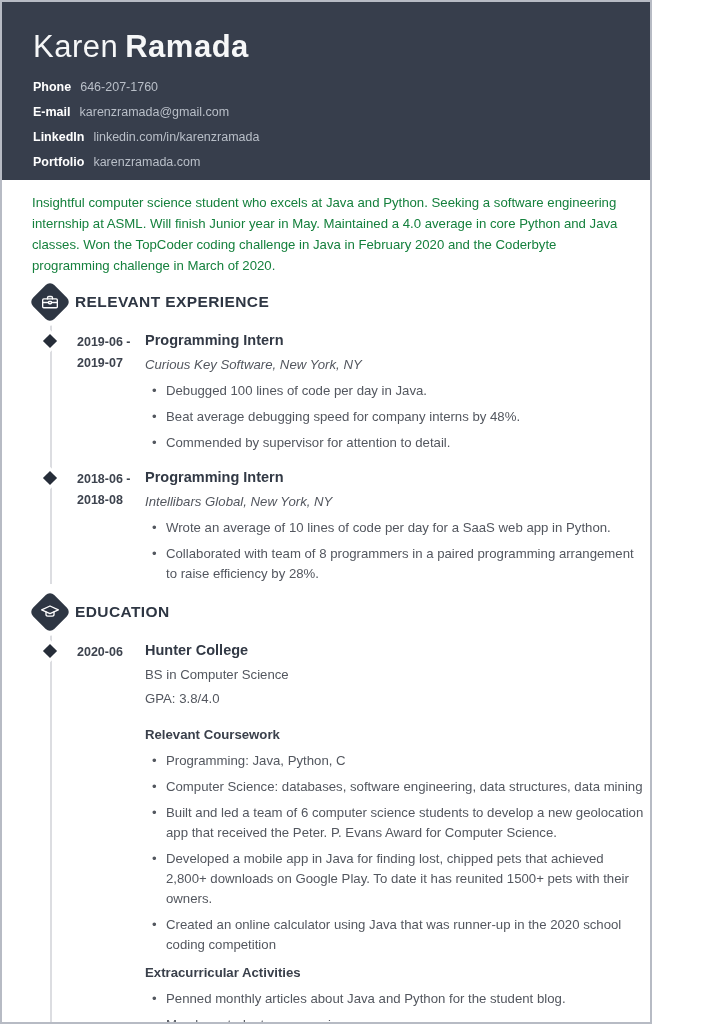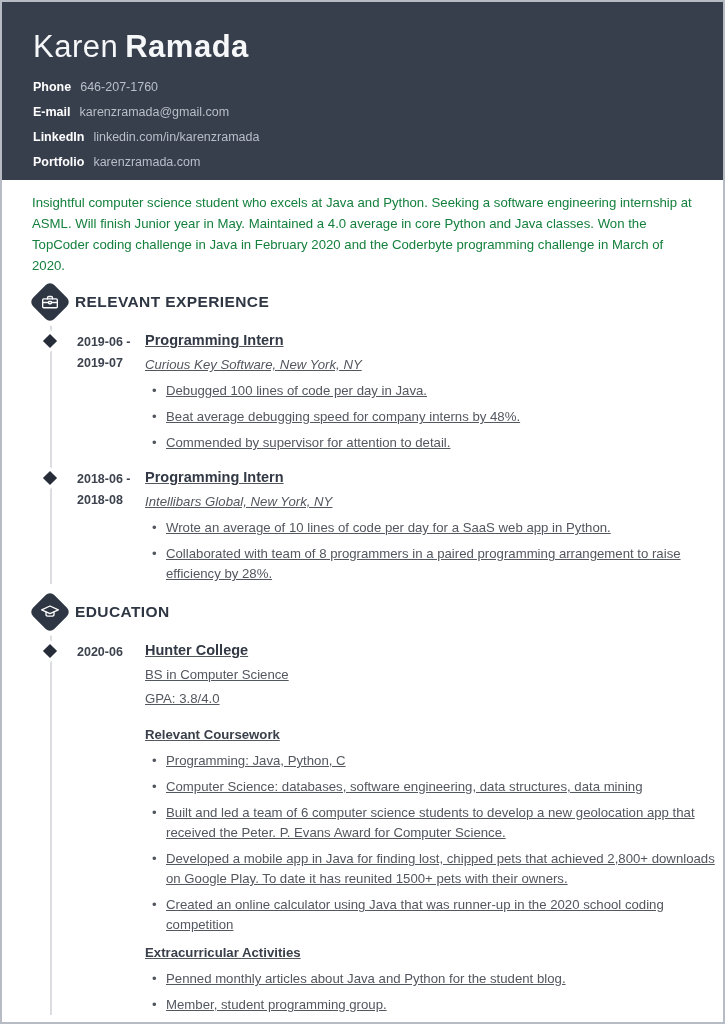--- a/index.html
+++ b/index.html
@@ -1,17 +1,17 @@
 <!DOCTYPE html>
 <html><head>
 <meta charset="utf-8">
 <style>
   html,body{margin:0;padding:0;background:#ffffff;}
   .page{
-    position:relative;width:725px;height:1024px;box-sizing:border-box;
+    position:relative;width:652px;height:1024px;box-sizing:border-box;
     background:#ffffff;border:2px solid #b7bbc4;overflow:hidden;
     font-family:"Liberation Sans", sans-serif;
   }
   
   .hdr{background:#373e4c;padding:28px 32px 24px 31px;box-sizing:border-box;height:178px;}
   .name{font-size:31px;color:#f6f7f8;letter-spacing:.5px;line-height:34px;}
   .name .first{font-weight:400;}
   .name .last{font-weight:700;margin-left:7px;}
   .contacts{margin-top:16px;}
   .c-row{font-size:12.5px;margin-top:11px;line-height:14px;}
@@ -31,21 +31,21 @@
     position:absolute;left:33px;top:5px;width:30px;height:30px;border-radius:6px;
     background:#2e3643;transform:rotate(45deg);box-shadow:0 0 0 5px #ffffff;z-index:2;
   }
   .diamond svg{position:absolute;left:5px;top:5px;width:20px;height:20px;transform:rotate(-45deg);}
   .entry{position:relative;display:flex;padding-left:75px;margin-top:8px;z-index:1;}
   .marker{
     position:absolute;left:43px;top:6px;width:10px;height:10px;background:#262d39;
     transform:rotate(45deg);box-shadow:0 0 0 3px #ffffff;z-index:2;
   }
   .dates{width:68px;flex:none;font-size:12.5px;font-weight:700;color:#3d434e;line-height:21px;padding-top:2px;}
-  .content{flex:1;padding-right:4px;font-size:13.2px;color:#53575f;line-height:20px;text-decoration:underline;}
+  .content{flex:1;padding-right:4px;font-size:13.2px;color:#53575f;line-height:20px;}
   .content h3{margin:0;font-size:14.5px;font-weight:700;color:#323945;line-height:21px;}
   .company{font-style:italic;margin-top:4px;}
   ul.bullets{margin:4px 0 0;padding:0;list-style:none;}
   ul.bullets li{position:relative;padding-left:21px;margin-top:6px;}
   ul.bullets li::before{content:"\2022";position:absolute;left:7px;top:0;color:#53575f;}
   .edu-line{margin-top:4px;}
   .subsections{margin-top:16px;}
   .sub-h{margin:8px 0 0;font-size:13.2px;font-weight:700;color:#3a404b;line-height:20px;}
   .subsections .grp:first-child .sub-h{margin-top:0;}
 </style>

